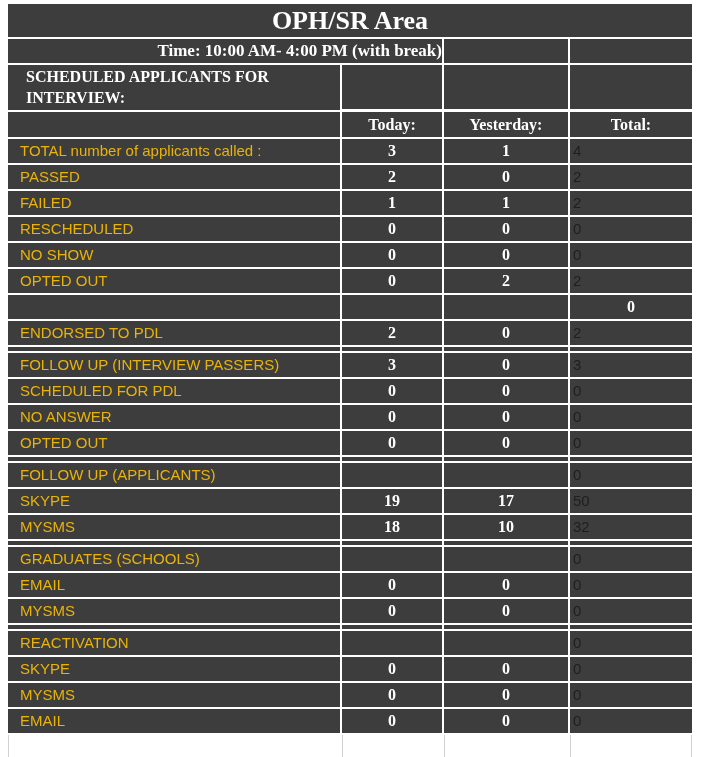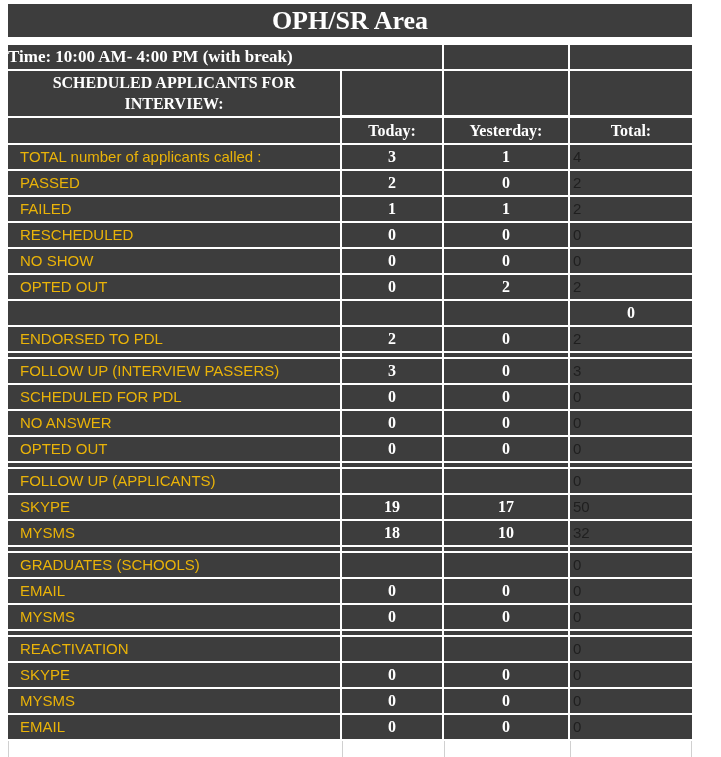--- a/index.html
+++ b/index.html
@@ -16,41 +16,41 @@
   .row {
     display:grid;
     grid-template-columns:332px 100px 124px 122px;
     column-gap:2px;
     margin-bottom:2px;
   }
   .cell { background:#3d3d3d; overflow:hidden; white-space:nowrap; }
 
   
   .title-row {
-    width:684px; height:33px; background:#3d3d3d; margin-bottom:8px;
+    width:684px; height:33px; background:#3d3d3d; margin-bottom:2px;
     text-align:center;
   }
   .title-row .t {
     font-family:"Liberation Serif", serif; font-weight:bold;
     font-size:26px; line-height:33px; color:#ffffff;
   }
 
   
   .time-row { grid-template-columns:434px 124px 122px; }
   .time-row .cell { height:24px; }
   .time-label {
-    text-align:left;
+    text-align:right;
     font-family:"Liberation Serif", serif; font-weight:bold;
     font-size:17px; line-height:24px; color:#ffffff;
   }
 
   
   .sched-row .cell { height:44px; }
   .sched-label {
-    text-align:center; white-space:normal;
+    white-space:normal;
     font-family:"Liberation Serif", serif; font-weight:bold;
     font-size:16px; line-height:21px; color:#ffffff;
     padding:1px 18px 0 18px;
   }
 
   
   .colhead-row .cell { height:25px; }
   .colhead {
     text-align:center;
     font-family:"Liberation Serif", serif; font-weight:bold;

